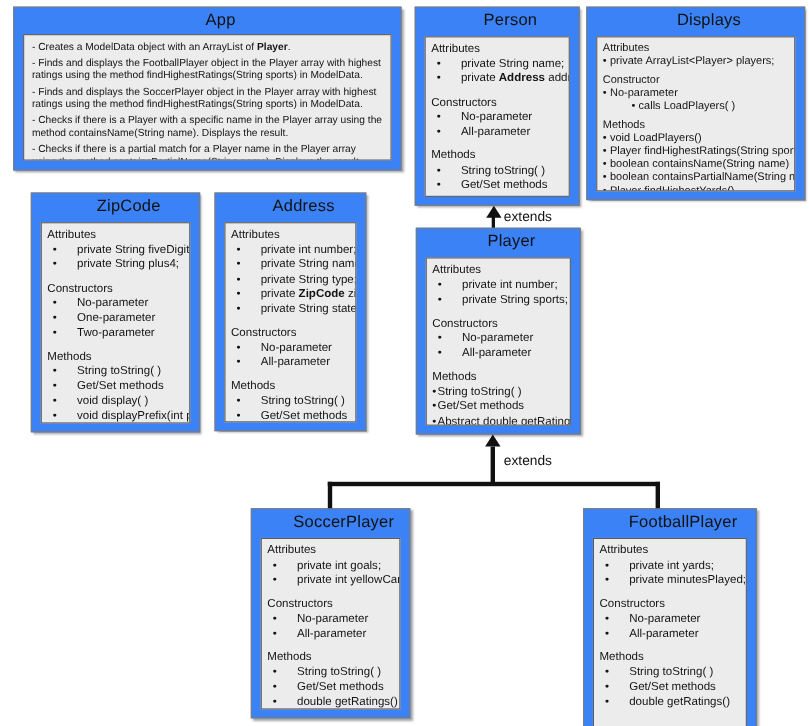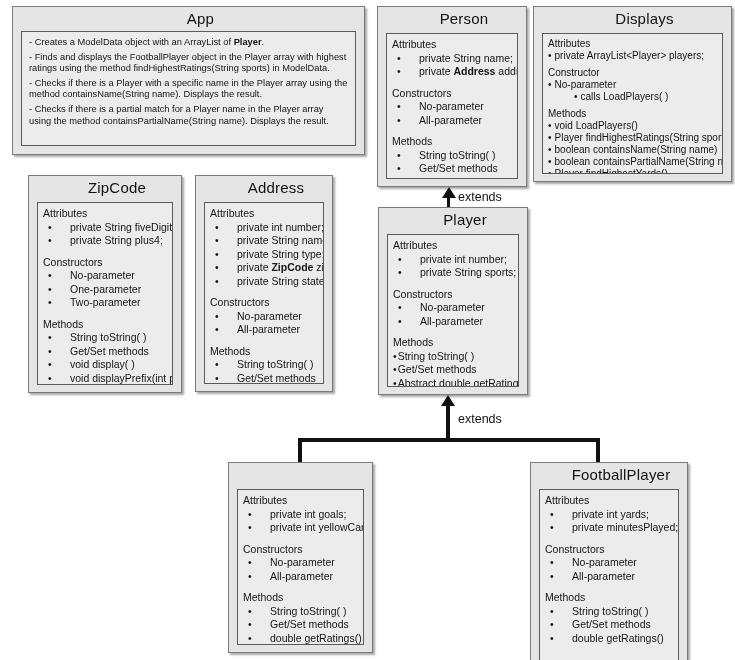--- a/index.html
+++ b/index.html
@@ -2,21 +2,21 @@
 <html><head>
 <meta charset="utf-8">
 <style>
   html,body{margin:0;padding:0;background:#ffffff;}
   body{font-family:"Liberation Sans", sans-serif;color:#141414;}
   #stage{position:relative;width:735px;height:660px;background:#ffffff;overflow:hidden;}
 
   
   .classbox{
     position:absolute;box-sizing:border-box;
-    background:#e5e5e5;border:1.5px solid #7b7b7b;
+    background:#3b82f6;border:1.5px solid #7b7b7b;
     box-shadow:2px 2px 2px rgba(0,0,0,0.35);
     padding-left:24px;
   }
   .classbox .title{
     display:block;text-align:center;font-size:15px;line-height:20px;
     padding-top:2px;color:#111;letter-spacing:0.2px;
   }
   .classbox .inner{
     position:absolute;left:8px;right:8px;top:26px;bottom:7px;
     box-sizing:border-box;background:#ececec;border:1px solid #5a5a5a;
@@ -73,20 +73,21 @@
 </head>
 <body>
 
 <div id="stage">
 
   <div class="classbox pos-app">
     <div class="title">App</div>
     <div class="inner">
         <div class="para">- Creates a ModelData object with an ArrayList of <b>Player</b>.</div>
         <div class="para">- Finds and displays the FootballPlayer object in the Player array with highest ratings using the method findHighestRatings(String sports) in ModelData.</div>
+        <div class="para">- Finds and displays the SoccerPlayer object in the Player array with highest ratings using the method findHighestRatings(String sports) in ModelData.</div>
         <div class="para">- Checks if there is a Player with a specific name in the Player array using the method containsName(String name). Displays the result.</div>
         <div class="para">- Checks if there is a partial match for a Player name in the Player array using the method containsPartialName(String name). Displays the result.</div>
       </div>
   </div>
 
   <div class="classbox pos-person">
     <div class="title">Person</div>
     <div class="inner">
         <div class="sec-heading">Attributes</div>
         <div class="item indent">
@@ -290,20 +291,21 @@
           <span class="itext">Get/Set methods</span>
         </div>
         <div class="item tight">
           <span class="bullet">•</span>
           <span class="itext">Abstract double getRatings();</span>
         </div>
       </div>
   </div>
 
   <div class="classbox pos-soccerplayer">
+    <div class="title">SoccerPlayer</div>
     <div class="inner">
         <div class="sec-heading">Attributes</div>
         <div class="item indent">
           <span class="bullet">•</span>
           <span class="itext">private int goals;</span>
         </div>
         <div class="item indent">
           <span class="bullet">•</span>
           <span class="itext">private int yellowCards;</span>
         </div>

